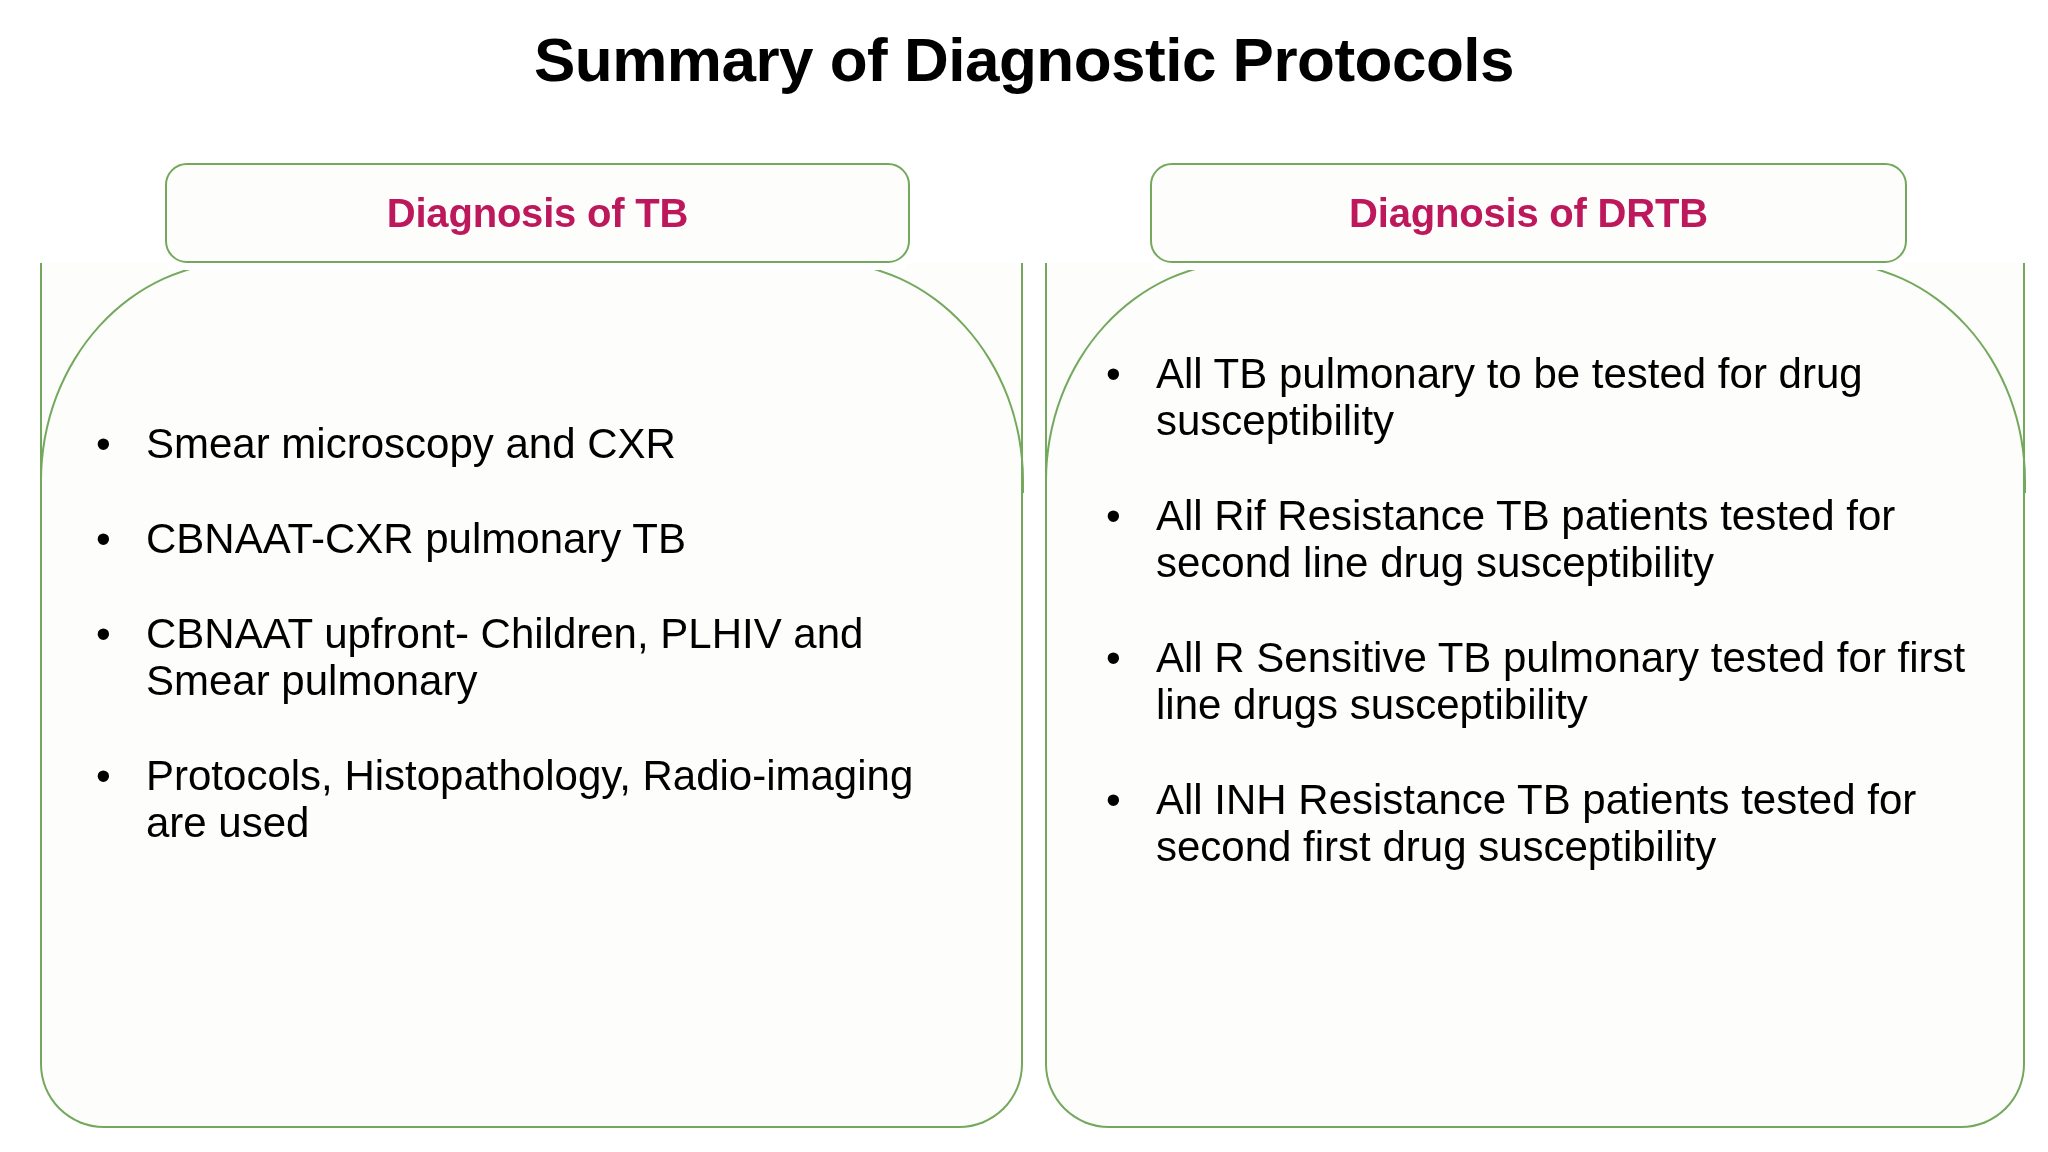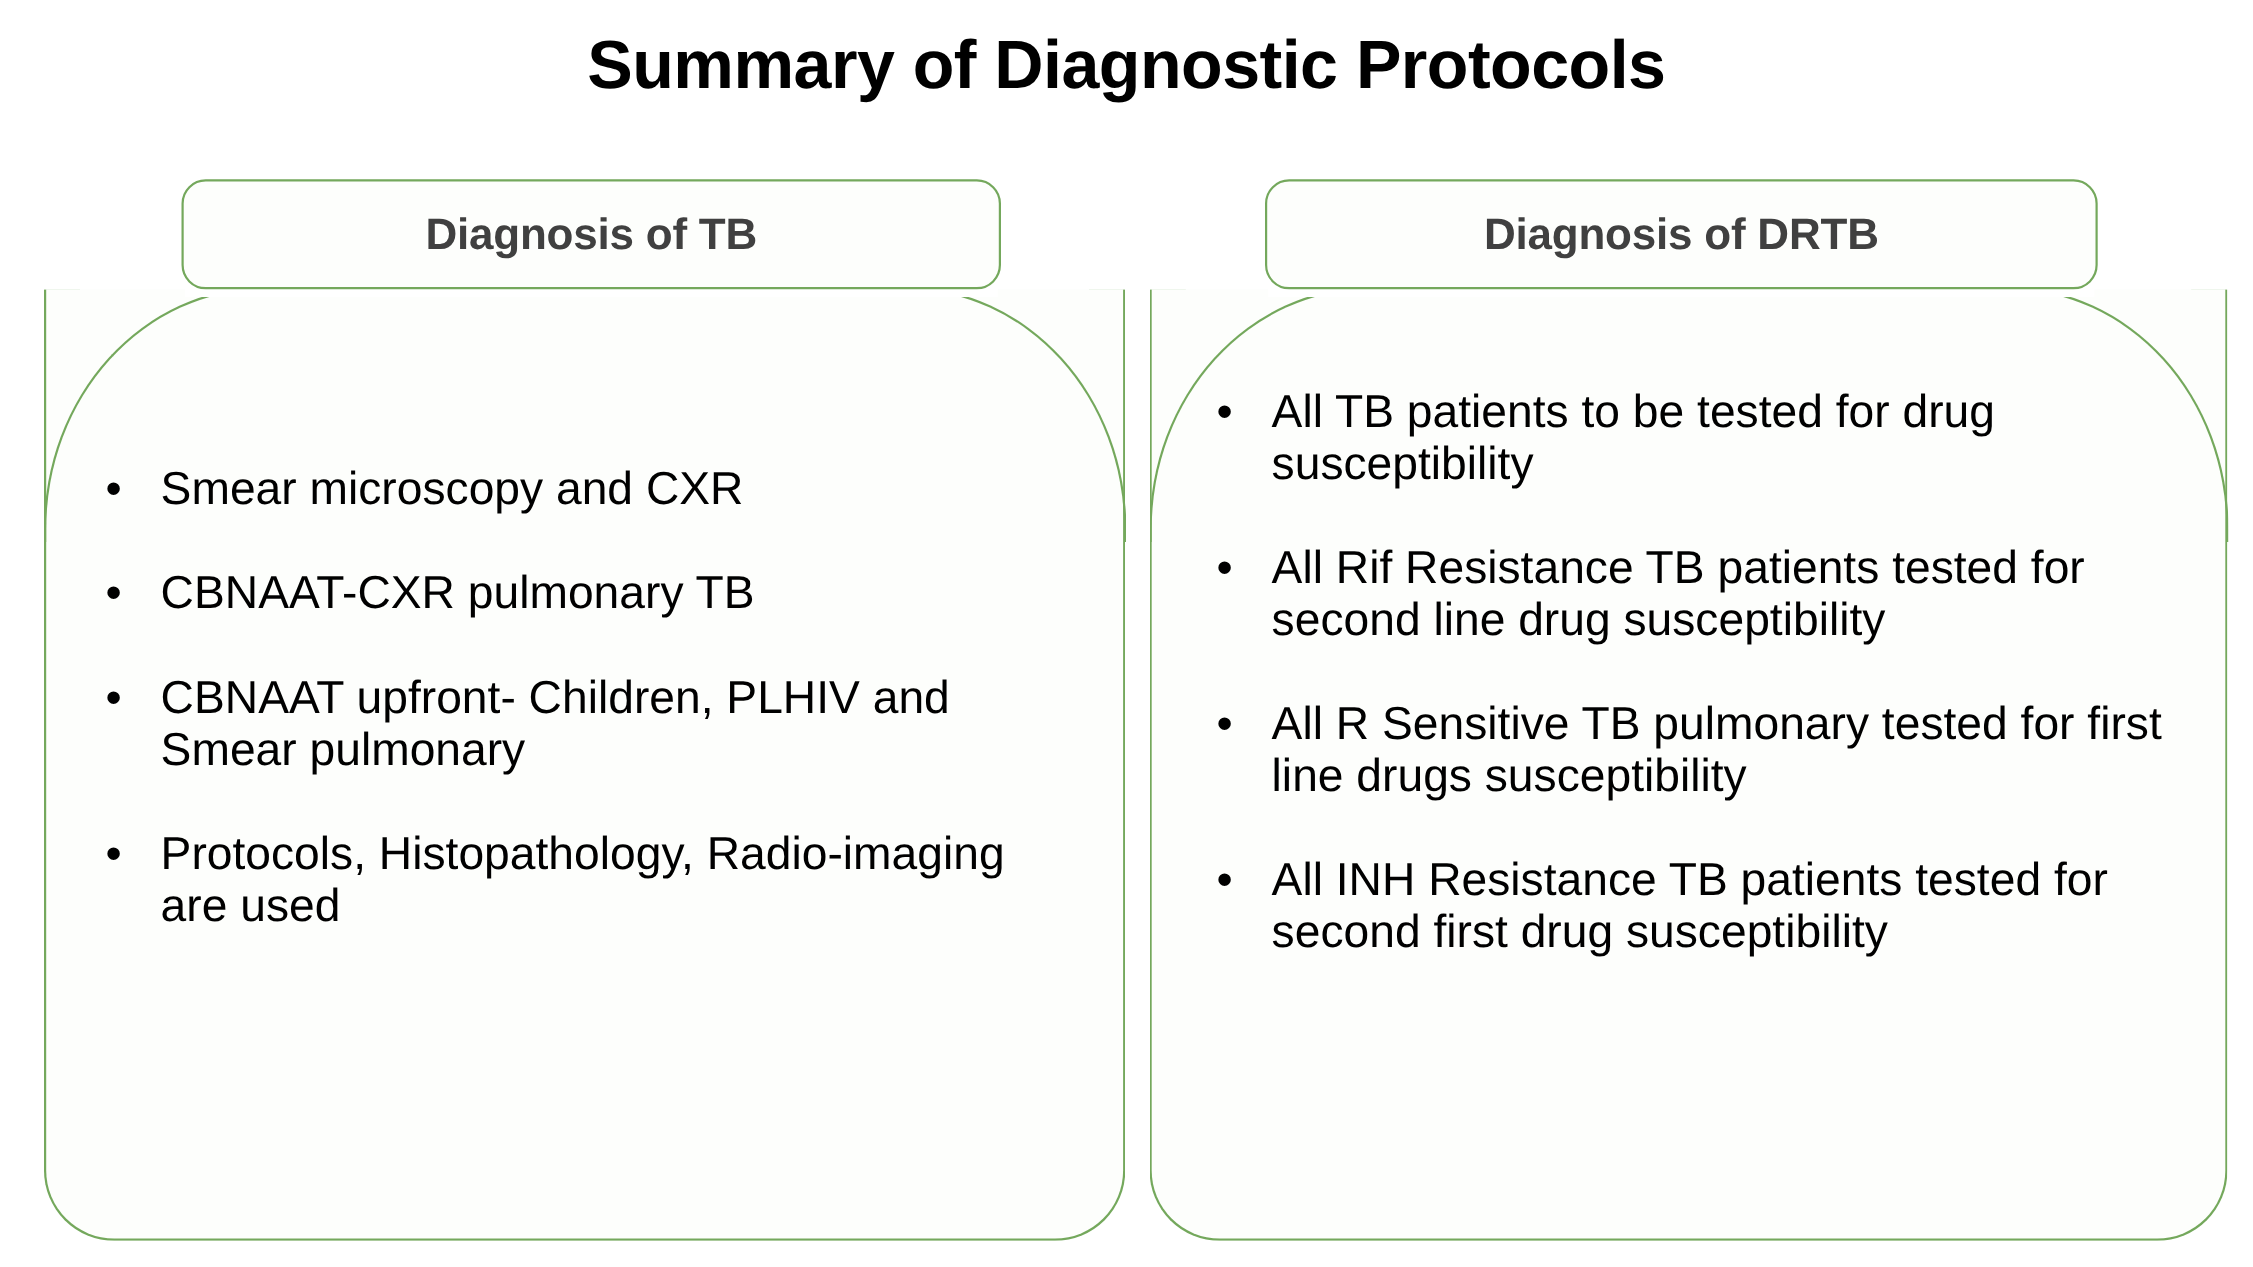--- a/index.html
+++ b/index.html
@@ -54,21 +54,21 @@
     border-radius: 22px;
     background: #fdfefc;
     display: flex;
     align-items: center;
     justify-content: center;
     z-index: 3;
   }
   .panel-header-text {
     font-size: 40px;
     font-weight: bold;
-    color: #404040;
+    color: #be185d;
     letter-spacing: -0.2px;
     white-space: nowrap;
   }
 
   .column.left .panel-header {
     left: 165px;
     top: 163px;
     width: 745px;
     height: 100px;
   }
@@ -226,21 +226,21 @@
     <div class="panel-body"></div>
     <div class="header-mask"></div>
 
     <div class="panel-header">
       <span class="panel-header-text">Diagnosis of DRTB</span>
     </div>
 
     <ul class="bullet-list">
       <li class="bullet-item">
         <span class="bullet-dot">•</span>
-        <span class="bullet-text">All TB patients to be tested for drug susceptibility</span>
+        <span class="bullet-text">All TB pulmonary to be tested for drug susceptibility</span>
       </li>
       <li class="bullet-item">
         <span class="bullet-dot">•</span>
         <span class="bullet-text">All Rif Resistance TB patients tested for second line drug susceptibility</span>
       </li>
       <li class="bullet-item">
         <span class="bullet-dot">•</span>
         <span class="bullet-text">All R Sensitive TB pulmonary tested for first line drugs susceptibility</span>
       </li>
       <li class="bullet-item">

